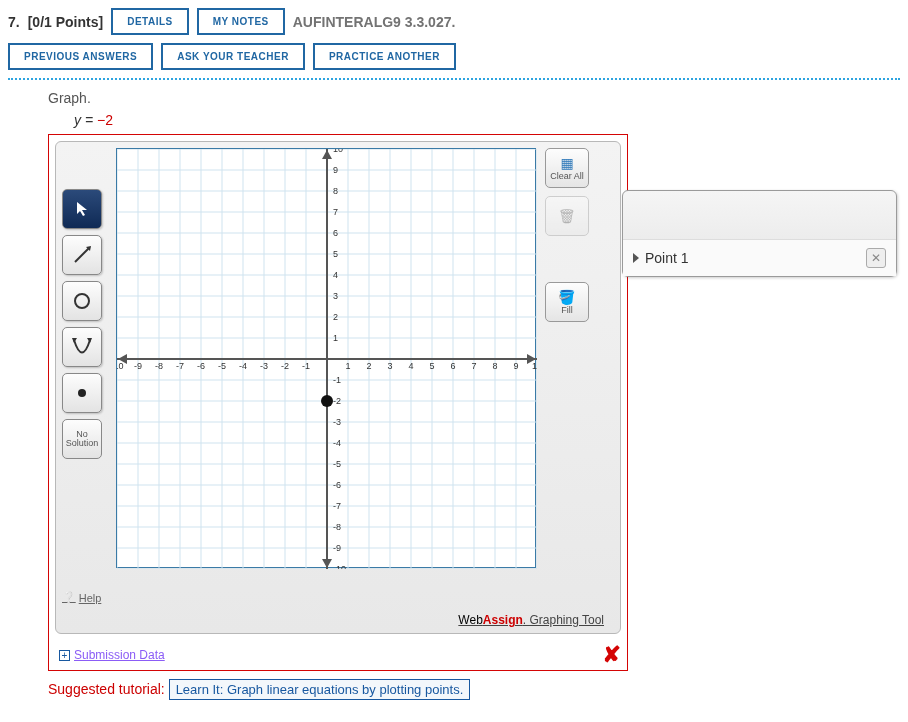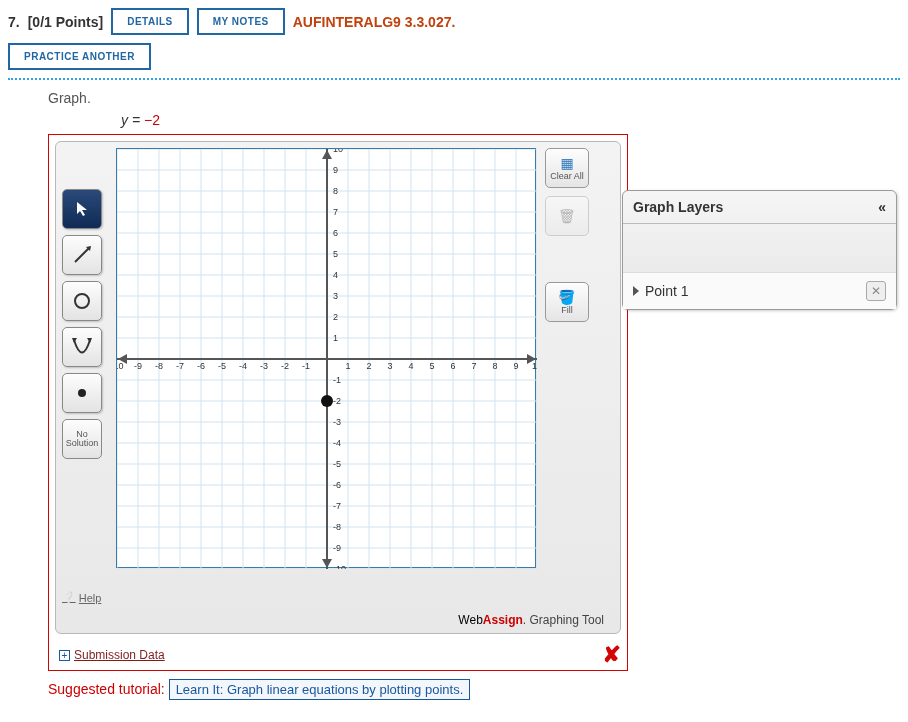--- a/index.html
+++ b/index.html
@@ -1,43 +1,43 @@
 <!DOCTYPE html>
 <html><head>
 <meta charset="utf-8">
 <style>
   * { box-sizing: border-box; }
   body { margin:0; padding:8px; font-family: Helvetica, Arial, sans-serif; font-size:14px; color:#333; background:#fff; width:908px; }
   .header-row { display:flex; align-items:center; gap:8px; flex-wrap:wrap; margin-bottom:8px;}
   .q-number { font-weight:bold; }
   .points { font-weight:bold; }
   .btn { border:2px solid #2067a3; color:#2067a3; background:#fff; padding:6px 14px; font-size:10px; font-weight:600; cursor:pointer; letter-spacing:0.5px;}
-  .code { font-weight:bold; color:#c2410c;}
+  .code { font-weight:bold; color:#737373;}
   .hr-dots { border:none; border-top:2px dotted #2da4e0; margin:6px 0 10px 0;}
   .content { padding-left:40px; }
   .prompt { color:#555; margin-bottom:6px;}
-  .equation { font-style:italic; margin-left:73px; margin-bottom:6px; }
+  .equation { font-style:italic; margin-left:26px; margin-bottom:6px; }
   .eq-val { color:#cc0000; font-style:normal;}
   .graph-frame { border:1px solid #d40404; background:#fff; width:580px; position:relative; padding:0 0 8px 0;}
   .tool-outer { margin:6px 6px 0 6px; border:1px solid #b8b8b8; border-radius:6px; background:linear-gradient(#f3f3f3,#e8e8e8); padding:6px; position:relative;}
   .tool-row { display:flex; gap:6px;}
   .left-tools { width:48px; display:flex; flex-direction:column; gap:6px;margin-top:41px;}
   .tbtn { width:40px; height:40px; border:1px solid #888; border-radius:5px; background:linear-gradient(#fdfdfd,#e3e3e3); display:flex; align-items:center; justify-content:center; cursor:pointer; box-shadow:1px 1px 2px rgba(0,0,0,.2);}
   .tbtn.active { background:linear-gradient(#2b4a7a,#0f2a55); color:#fff;}
   .nosol { width:40px; height:40px; border:1px solid #888; border-radius:5px; background:linear-gradient(#fdfdfd,#e3e3e3); display:flex; align-items:center; justify-content:center; font-size:9px; color:#555; text-align:center; line-height:1; padding:2px; cursor:pointer;}
   .help { margin-top:auto; font-size:11px; color:#666; display:flex; align-items:center; gap:3px; cursor:pointer; text-decoration:underline;}
   .grid-wrap { position:relative; background:#fff; border:1px solid #3a7aa6; }
   .right-tools { width:50px; display:flex; flex-direction:column; gap:8px; align-items:center; }
   .rbtn { width:44px; height:40px; border:1px solid #999; border-radius:5px; background:linear-gradient(#fdfdfd,#e5e5e5); display:flex; flex-direction:column; align-items:center; justify-content:center; font-size:9px; color:#555; cursor:pointer;}
   .rbtn.disabled{ opacity:.4; cursor:default;}
-  .footer-brand { text-align:right; font-size:12px; color:#444; padding:9px 10px 0 0;}
+  .footer-brand { text-align:right; font-size:12px; color:#444; padding:9px 10px 0 0;text-decoration:underline;}
   .footer-brand .wa1 { color:#000;}
   .footer-brand .wa2 { color:#c00; font-weight:bold;}
   .sub-data { margin:14px 0 0 10px; font-size:12px;}
-  .sub-data a { color:#7f1d1d;}
+  .sub-data a { color:#8b5cf6;}
   .plus-box { display:inline-block; border:1px solid #1858a0; width:11px; height:11px; line-height:9px; text-align:center; font-size:10px; color:#1858a0; margin-right:4px;}
   .red-x { position:absolute; right:6px; bottom:2px; color:#d40404; font-size:22px; font-weight:bold;}
   .tutorial { margin:8px 0 0 0; color:#c00; font-size:14px;}
   .tutorial-box { display:inline-block; border:1px solid #1858a0; padding:2px 6px; color:#1858a0; font-size:13px; cursor:pointer; background:#f3f7fb;}
   
   .layers { position:absolute; left:622px; top:190px; width:275px; border:1px solid #9a9a9a; border-radius:6px; background:linear-gradient(#f5f5f5,#e6e6e6); box-shadow:1px 1px 3px rgba(0,0,0,.2);}
   .layers-head { display:flex; align-items:center; justify-content:space-between; padding:8px 10px; font-weight:bold; color:#333; border-bottom:1px solid #bbb;}
   .layers-item { display:flex; align-items:center; justify-content:space-between; padding:8px 10px; background:#fafafa; border-top:1px solid #ddd;margin-top:48px;}
   .tri { display:inline-block; width:0;height:0;border-top:5px solid transparent;border-bottom:5px solid transparent;border-left:6px solid #555; margin-right:6px;}
   .del { width:20px;height:20px;border:1px solid #aaa;border-radius:3px;background:#eee;display:flex;align-items:center;justify-content:center;color:#888;font-size:12px;cursor:pointer;}
@@ -47,20 +47,22 @@
 <body>
 
 <div class="header-row">
   <span class="q-number">7.</span>
   <span class="points">[0/1 Points]</span>
   <button class="btn">DETAILS</button>
   <button class="btn">MY NOTES</button>
   <span class="code">AUFINTERALG9 3.3.027.</span>
 </div>
 <div class="header-row">
+  <button class="btn">PREVIOUS ANSWERS</button>
+  <button class="btn">ASK YOUR TEACHER</button>
   <button class="btn">PRACTICE ANOTHER</button>
 </div>
 <hr class="hr-dots">
 
 <div class="content">
   <div class="prompt">Graph.</div>
   <div class="equation">
     <span>y = </span><span class="eq-val">−2</span>
   </div>
 
@@ -227,21 +229,17 @@
     <div class="red-x">✘</div>
   </div>
 
   <div class="tutorial">
     <span>Suggested tutorial: </span>
     <span class="tutorial-box">Learn It: Graph linear equations by plotting points.</span>
   </div>
 </div>
 
 <div class="layers">
-  <div class="layers-head">
-    <span>Graph Layers</span>
-    <span style="cursor:pointer;">«</span>
-  </div>
   <div class="layers-item">
     <span><span class="tri"></span><span>Point 1</span></span>
     <span class="del">✕</span>
   </div>
 </div>
 
 </body></html>

